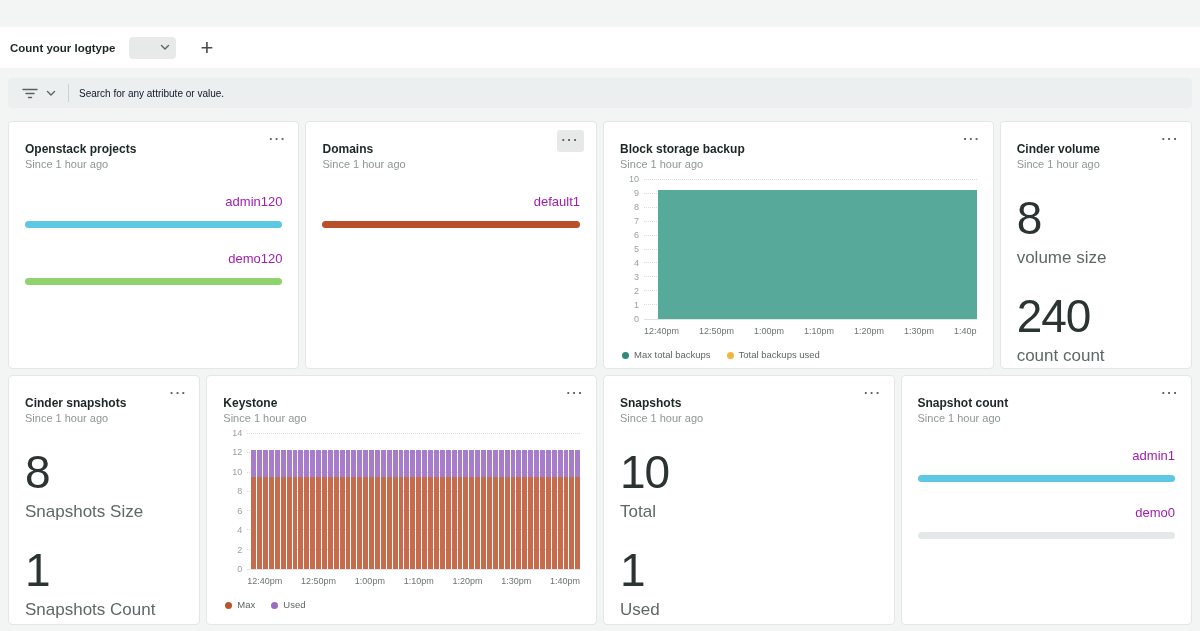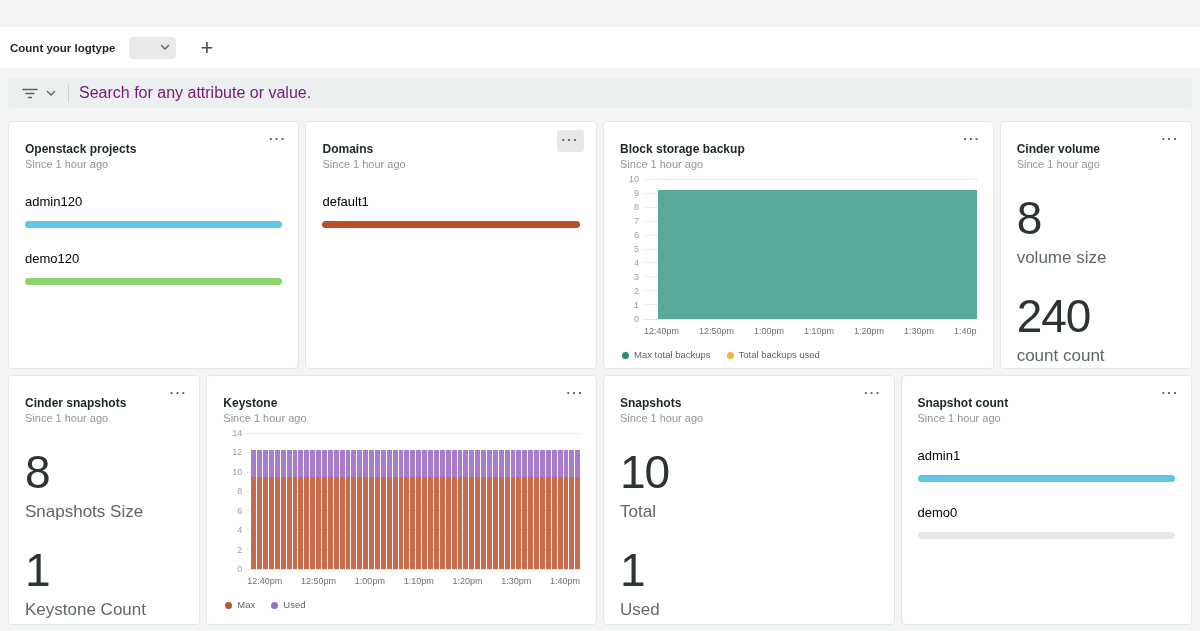--- a/index.html
+++ b/index.html
@@ -18,37 +18,37 @@
   .logtype-label { font-size:11.5px; font-weight:700; color:#1d2727; }
   .logtype-select { margin-left:14px; width:47px; height:22px; background:#e8eaea; border-radius:4px;
                     display:flex; align-items:center; justify-content:flex-end; padding-right:6px; cursor:pointer; }
   .plus-btn { margin-left:24px; font-size:22px; font-weight:400; color:#444c4c; line-height:1; cursor:pointer; }
 
   
   .filter-bar { position:absolute; top:78px; left:8px; right:8px; height:30px; background:#ecefef;
                 border-radius:4px; display:flex; align-items:center; }
   .funnel-wrap { margin-left:14px; display:flex; align-items:center; gap:8px; cursor:pointer; }
   .fdivider { width:1px; height:18px; background:#ccd1d1; margin-left:12px; }
-  .search-ph { margin-left:10px; font-size:16px; color:#701a75; flex:1; cursor:text; }
+  .search-ph { margin-left:10px; font-size:10px; color:#0f172a; flex:1; cursor:text; }
 
   
   .grid { position:absolute; top:121px; left:8px; right:8px; bottom:6px; display:grid;
           grid-template-columns:repeat(12,1fr); grid-template-rows:248px minmax(0,1fr); gap:6px; }
   .card { background:#fff; border:1px solid #e4e7e7; border-radius:4px; padding:20px 16px; position:relative; overflow:hidden; }
   .c2 { grid-column:span 2; } .c3 { grid-column:span 3; } .c4 { grid-column:span 4; }
   .card-title { font-size:12px; font-weight:700; color:#1d2727; }
   .card-sub { font-size:11px; color:#8e9696; margin-top:2px; }
   .dots { position:absolute; top:10px; right:12px; color:#5a6464; font-size:13px; letter-spacing:1.5px;
           font-weight:700; line-height:1; cursor:pointer; }
   .dots.boxed { background:#e7e9e9; border-radius:3px; padding:3px 5px 6px; top:8px; }
 
   
   .bl { margin-top:24px; }
   .bl-row { margin-bottom:23px; }
-  .bl-head { display:flex; justify-content:flex-start; font-size:13px; color:#000000; }
+  .bl-head { display:flex; justify-content:flex-end; font-size:13px; color:#a21caf; }
   .bl-bar { height:7px; border-radius:4px; margin-top:12px; }
 
   
   .metric { margin-top:25px; }
   .metric-value { font-size:46px; color:#2b3333; line-height:1.0; letter-spacing:-1px; }
   .metric-label { font-size:17px; color:#5e6868; margin-top:7px; }
 
   
   .chart { margin-top:10px; }
   .chart-body { display:flex; }
@@ -210,21 +210,21 @@
     <div class="card c2">
       <div class="card-title">Cinder snapshots</div>
       <div class="card-sub">Since 1 hour ago</div>
       <span class="dots">···</span>
       <div class="metric">
         <div class="metric-value">8</div>
         <div class="metric-label">Snapshots Size</div>
       </div>
       <div class="metric">
         <div class="metric-value">1</div>
-        <div class="metric-label">Keystone Count</div>
+        <div class="metric-label">Snapshots Count</div>
       </div>
     </div>
 
     <div class="card c4">
       <div class="card-title">Keystone</div>
       <div class="card-sub">Since 1 hour ago</div>
       <span class="dots">···</span>
       <div class="chart">
         <div class="chart-body">
           <div class="ylabels">

